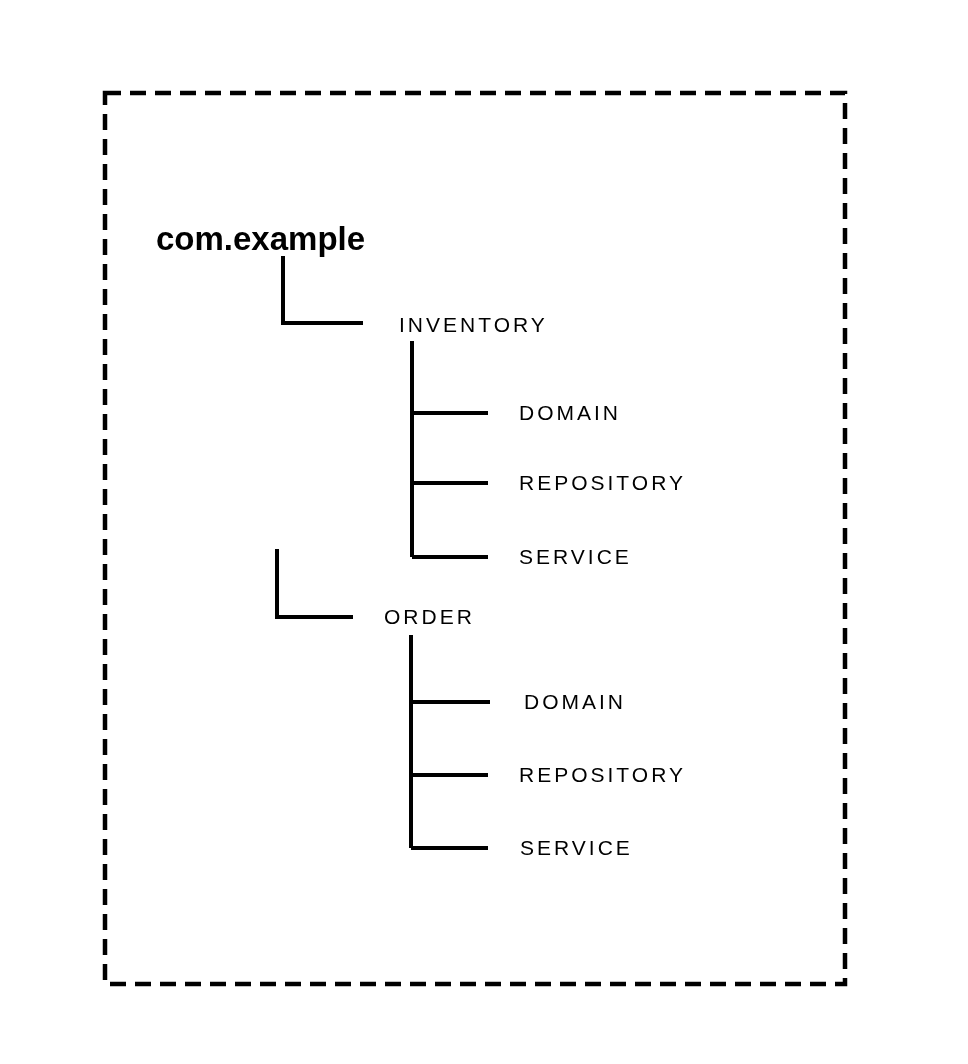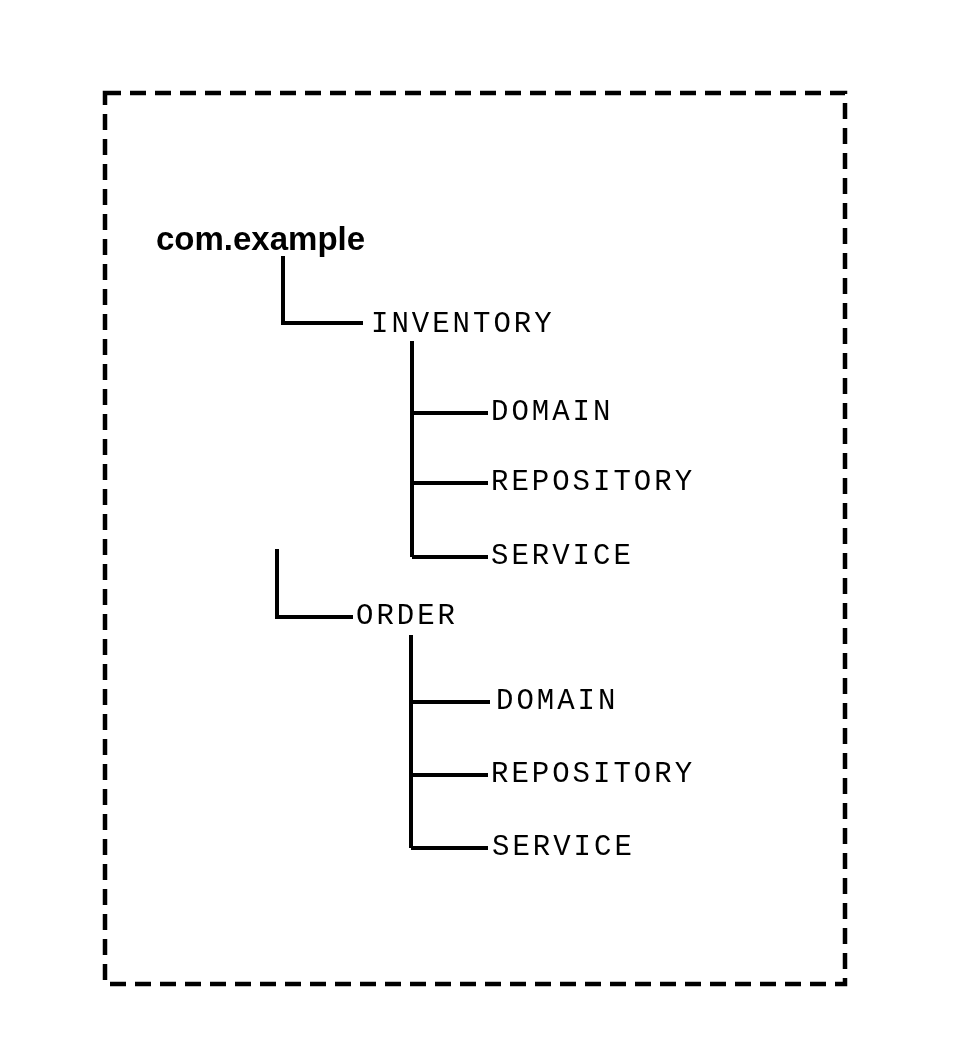--- a/index.html
+++ b/index.html
@@ -35,24 +35,25 @@
     white-space: nowrap;
   }
   .root-node {
     font-family: "Liberation Sans", "DejaVu Sans", sans-serif;
     font-weight: 700;
     font-size: 33px;
     line-height: 34px;
     letter-spacing: 0px;
   }
   .pkg-node {
-    font-family: Liberation Mono, monospace;
-    font-size: 29px;
+    font-family: Liberation Sans, sans-serif;
+    font-size: 21px;
     line-height: 34px;
     letter-spacing: 3px;
+    margin-left: 28px;
   }
   
   .pos-root        { left: 156px; top: 222px; }
   .pos-inventory   { left: 371px; top: 308px; }
   .pos-inv-domain  { left: 491px; top: 396px; }
   .pos-inv-repo    { left: 491px; top: 466px; }
   .pos-inv-service { left: 491px; top: 540px; }
   .pos-order       { left: 356px; top: 600px; }
   .pos-ord-domain  { left: 496px; top: 685px; }
   .pos-ord-repo    { left: 491px; top: 758px; }

